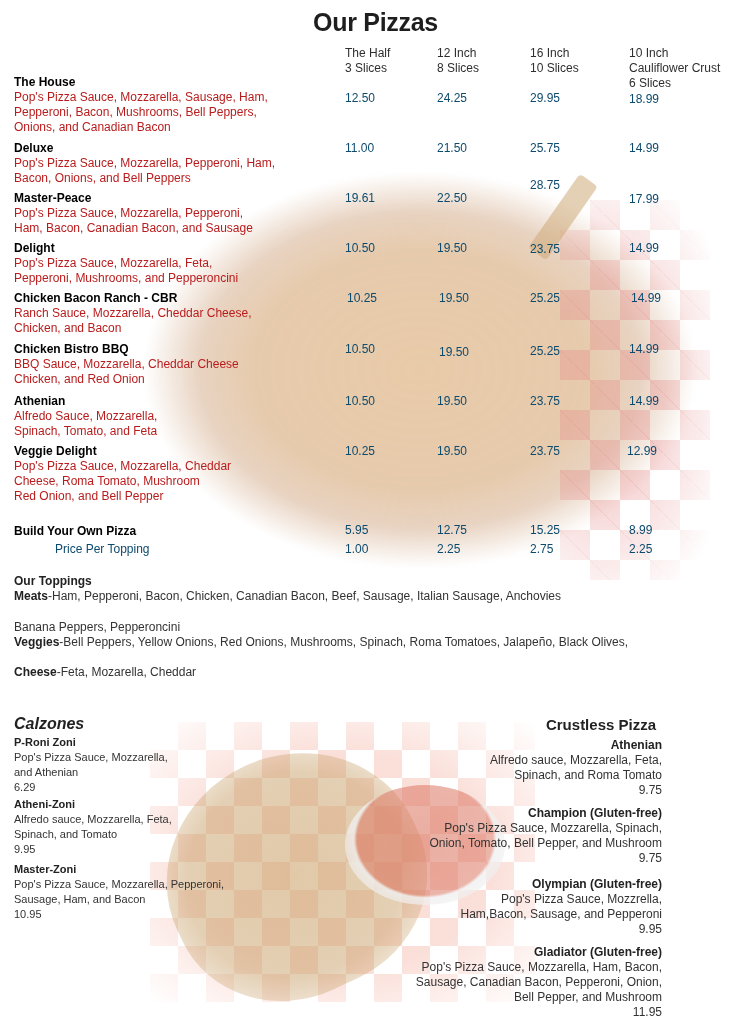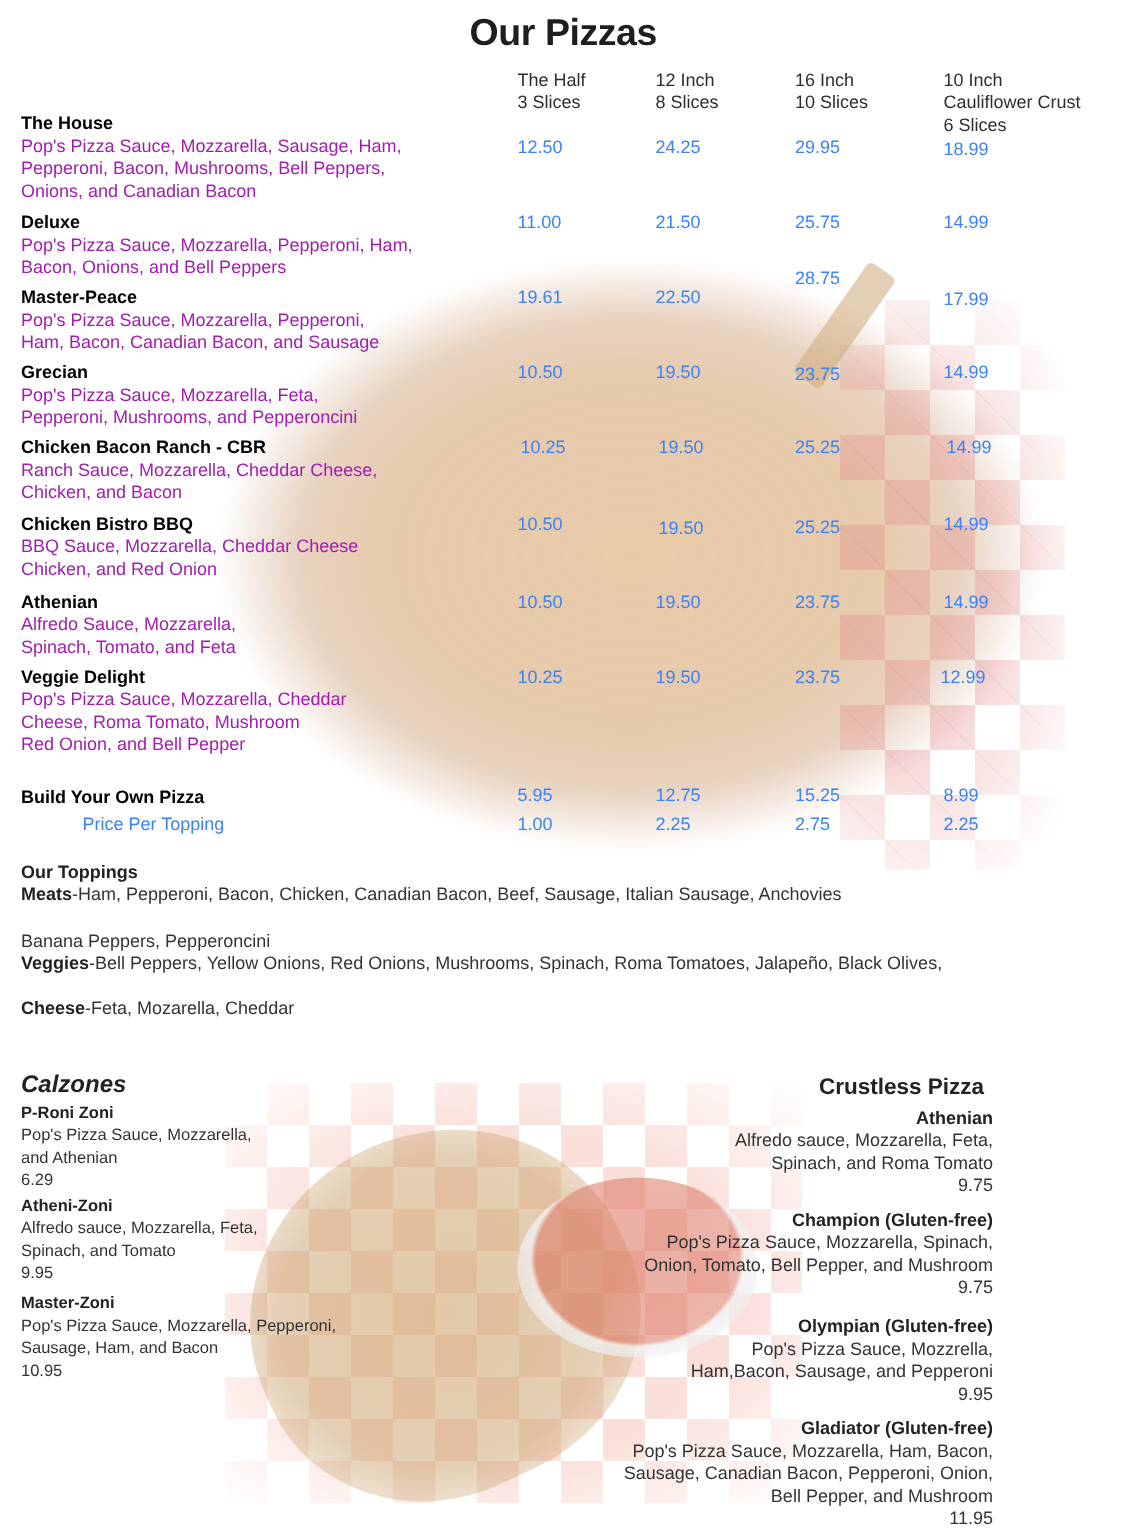--- a/index.html
+++ b/index.html
@@ -52,23 +52,23 @@
     position:absolute; left:0; width:751px; top:8px; text-align:center;
     font-size:25px; font-weight:bold; color:#1e1e1e; letter-spacing:-0.3px;
   }
 
   .col-head {
     position:absolute; top:46px; font-size:12px; line-height:15px; color:#2e2e2e;
   }
 
   .pizza-item { position:absolute; left:14px; width:300px; }
   .pizza-name { font-size:12px; font-weight:bold; line-height:15px; color:#000000; }
-  .pizza-desc { font-size:12px; line-height:15px; color:#a21caf; }
-
-  .price { position:absolute; font-size:12px; line-height:15px; color:#3b82f6; }
+  .pizza-desc { font-size:12px; line-height:15px; color:#b91c1c; }
+
+  .price { position:absolute; font-size:12px; line-height:15px; color:#0c4a6e; }
 
   .section-heading { font-weight:bold; font-size:12px; color:#222; }
   .toppings { position:absolute; left:14px; width:720px; font-size:12px; line-height:15px; color:#333; }
   .toppings b { color:#222; }
 
   .calzones-title {
     position:absolute; left:14px; top:715px; font-size:16px; font-weight:bold; font-style:italic; color:#222;
   }
   .calz-item { position:absolute; left:14px; width:300px; font-size:11px; line-height:15px; color:#333; }
   .calz-name { font-weight:bold; color:#222; }
@@ -136,21 +136,21 @@
     <div class="pizza-name">Master-Peace</div>
     <div class="pizza-desc">Pop's Pizza Sauce, Mozzarella, Pepperoni,</div>
     <div class="pizza-desc">Ham, Bacon, Canadian Bacon, and Sausage</div>
   </div>
   <div class="price" style="left:345px;top:191px">19.61</div>
   <div class="price" style="left:437px;top:191px">22.50</div>
   <div class="price" style="left:530px;top:178px">28.75</div>
   <div class="price" style="left:629px;top:192px">17.99</div>
 
   <div class="pizza-item" style="top:241px">
-    <div class="pizza-name">Grecian</div>
+    <div class="pizza-name">Delight</div>
     <div class="pizza-desc">Pop's Pizza Sauce, Mozzarella, Feta,</div>
     <div class="pizza-desc">Pepperoni, Mushrooms, and Pepperoncini</div>
   </div>
   <div class="price" style="left:345px;top:241px">10.50</div>
   <div class="price" style="left:437px;top:241px">19.50</div>
   <div class="price" style="left:530px;top:242px">23.75</div>
   <div class="price" style="left:629px;top:241px">14.99</div>
 
   <div class="pizza-item" style="top:291px">
     <div class="pizza-name">Chicken Bacon Ranch - CBR</div>

